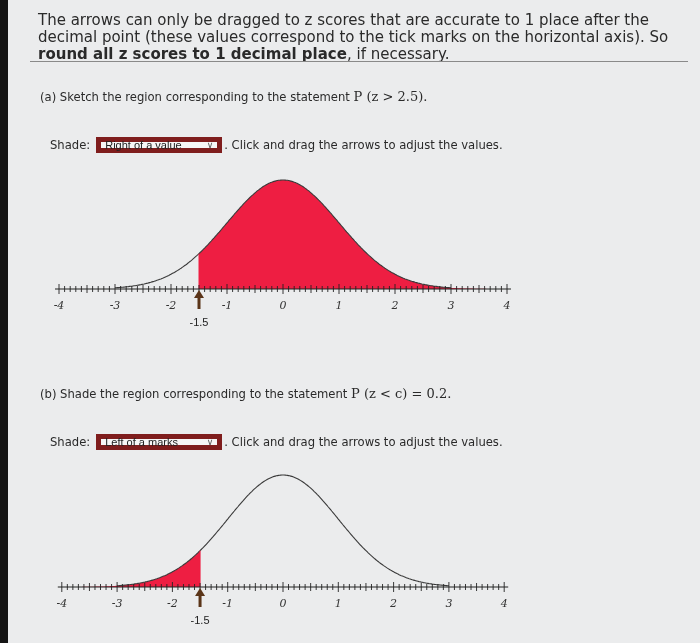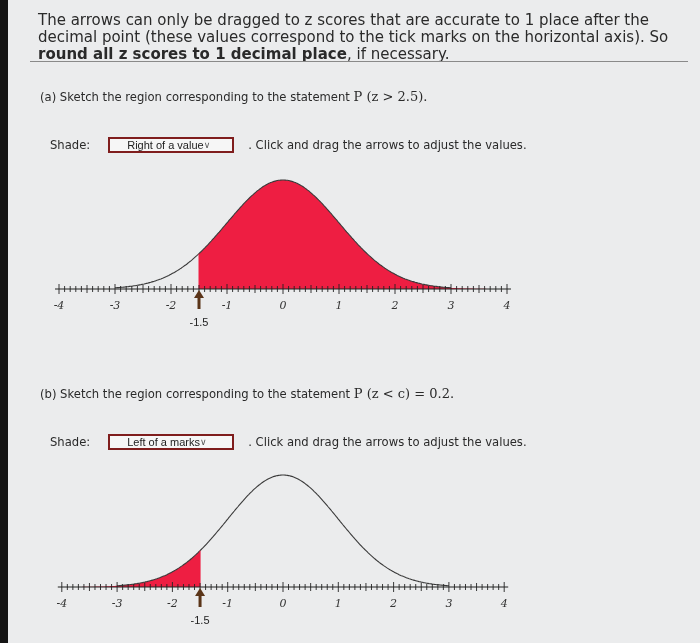--- a/index.html
+++ b/index.html
@@ -4,23 +4,23 @@
 <style>
   html, body { margin:0; padding:0; }
   body { width:700px; height:643px; background:#ebeced; position:relative; overflow:hidden;
          font-family:"DejaVu Sans", sans-serif; color:#222; }
   .edge { position:absolute; left:0; top:0; width:8px; height:643px; background:#141414; }
   .intro { position:absolute; left:38px; top:12px; width:650px; font-size:15px; line-height:17px; color:#2a2a2a; }
   .intro b { font-weight:bold; }
   .rule { position:absolute; left:30px; top:61px; width:658px; height:1px; background:#8a8a8a; }
   .q { position:absolute; left:40px; font-size:11.6px; color:#2a2a2a; }
   .q .m { font-family:"DejaVu Serif", serif; font-size:13px; }
-  .shade-row { position:absolute; left:50px; font-size:11.6px; color:#2a2a2a; display:flex; align-items:center;gap:12px; }
-  .select { display:inline-flex; align-items:center; width:126px; height:16px;
-            border:2px solid #7f1d1d; background:#f6f6f6; margin:0 2px 0 6px; padding:0 17px; box-sizing:border-box;
+  .shade-row { position:absolute; left:50px; font-size:11.6px; color:#2a2a2a; display:flex; align-items:center; }
+  .select { display:inline-flex; align-items:center; justify-content:space-between; width:126px; height:16px;
+            border:5px solid #7f1d1d; background:#f6f6f6; margin:0 2px 0 6px; padding:0 4px; box-sizing:border-box;
             font-family:"Liberation Sans", sans-serif; font-size:11px; color:#222; }
   .chev { font-size:9px; color:#555; }
   svg.chart { position:absolute; left:0; }
   .tick-label { font-family:"DejaVu Serif", serif; font-style:italic; font-size:11px; fill:#333; }
   .val-label { font-family:"Liberation Sans", sans-serif; font-size:11px; fill:#222; }
 </style>
 </head>
 <body>
 
 <div class="edge"></div>
@@ -137,21 +137,21 @@
     <text x="451" y="309" text-anchor="middle" class="tick-label">3</text>
     <text x="507" y="309" text-anchor="middle" class="tick-label">4</text>
     <g cursor="pointer">
       <rect x="197.5" y="295" width="3" height="14" fill="#5a3418"></rect>
       <polygon points="194,298 204,298 199,290" fill="#5a3418"></polygon>
     </g>
     <text x="199" y="326" text-anchor="middle" class="val-label">-1.5</text>
   </svg>
 
 <div class="q" style="top:386px;">
-  <span>(b) Sketch the region corresponding to the statement </span><span class="m">P (z &lt; c) = 0.2.</span>
+  <span>(b) Shade the region corresponding to the statement </span><span class="m">P (z &lt; c) = 0.2.</span>
 </div>
 <div class="shade-row" style="top:434px;">
   <span>Shade:</span>
   <span class="select">
     <span>Left of a marks</span>
     <span class="chev">∨</span>
   </span>
   <span>. Click and drag the arrows to adjust the values.</span>
 </div>
 <svg class="chart" id="chartB" style="top:0;" width="700" height="643">

